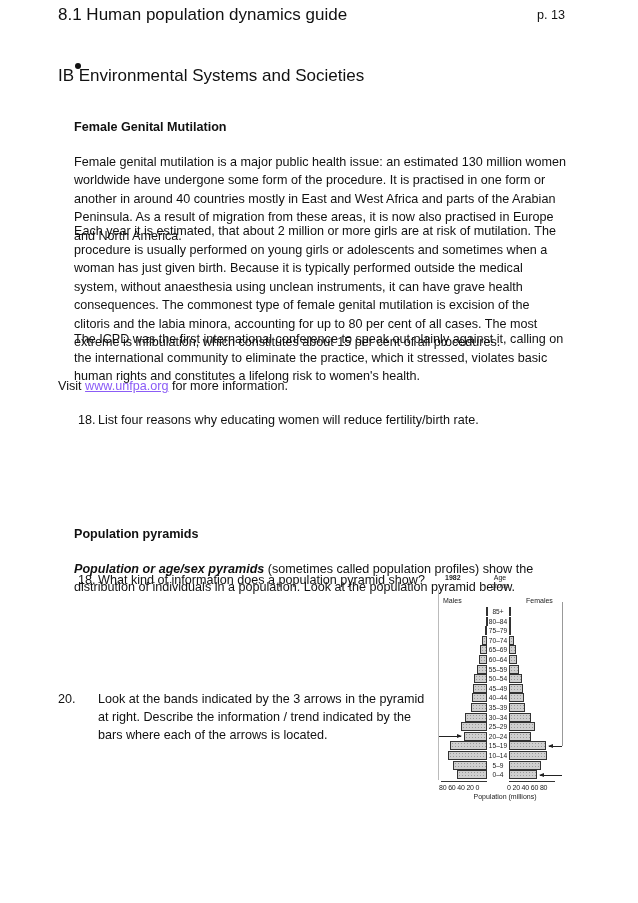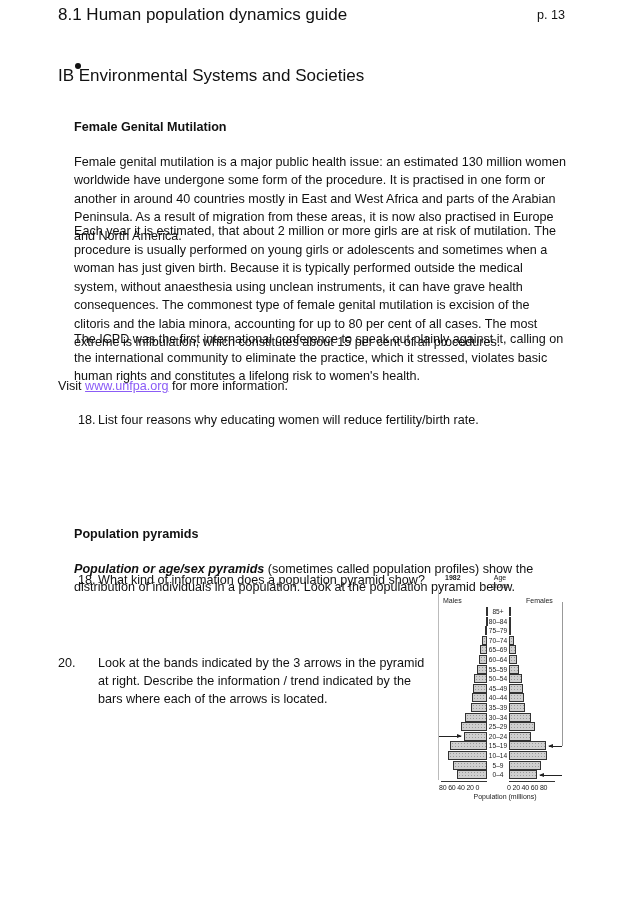--- a/index.html
+++ b/index.html
@@ -14,21 +14,21 @@
   .bullets { position: absolute; left: 72px; top: 57px; margin: 0; padding: 0; list-style: none; }
   .bullets li { line-height: 17px; position: relative; padding-left: 25px; }
   .bullets li .dot { position: absolute; left: 3px; top: 6px; width: 6px; height: 6px; border-radius: 50%; background: #111; }
   .blk { position: absolute; left: 58px; width: 525px; line-height: 18.5px; }
   .h { font-weight: bold; }
   p { margin: 16px; }
   a.link { color: #8b5cf6; text-decoration: underline; }
   .q { position: absolute; left: 78px; line-height: 18px; }
   .q .num { display: inline-block; width: 20px; }
   .q .qtext { display: inline; }
-  .q20 { width: 340px; padding-left: 20px; text-indent: -20px; }
+  .q20 { width: 340px; padding-left: 20px; text-indent: -20px; margin-top: 36px; }
   .bi { font-weight: bold; font-style: italic; }
   
   .pyr { position: absolute; left: 436px; top: 572px; width: 130px; height: 240px; font-size: 7px; color: #222; }
   .pyr .t { position: absolute; line-height: 8px; }
   .bar { position: absolute; height: 9px; box-sizing: border-box; border: 1px solid #333;
          background-color: #cfcfcf;
          background-image: radial-gradient(#9a9a9a 0.7px, transparent 0.8px);
          background-size: 3px 3px; }
   .agelbl { position: absolute; width: 22px; text-align: center; line-height: 9px; font-size: 6.6px; }
   .vline { position: absolute; width: 1px; background: #bbb; }

